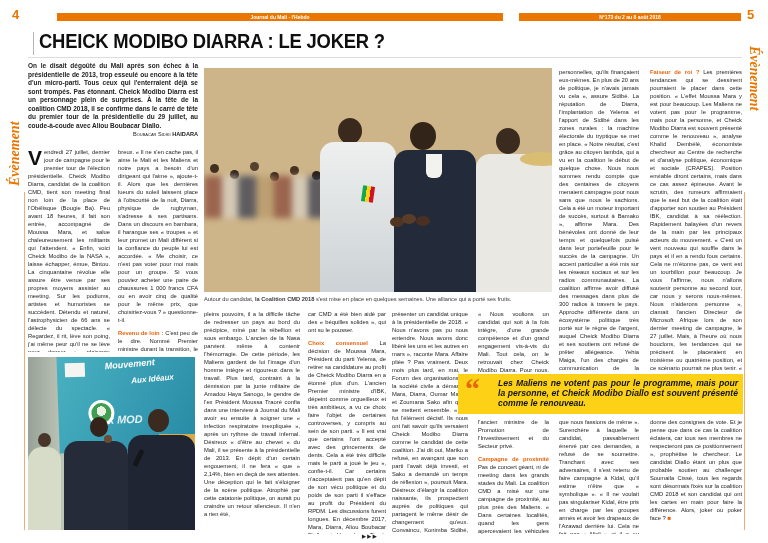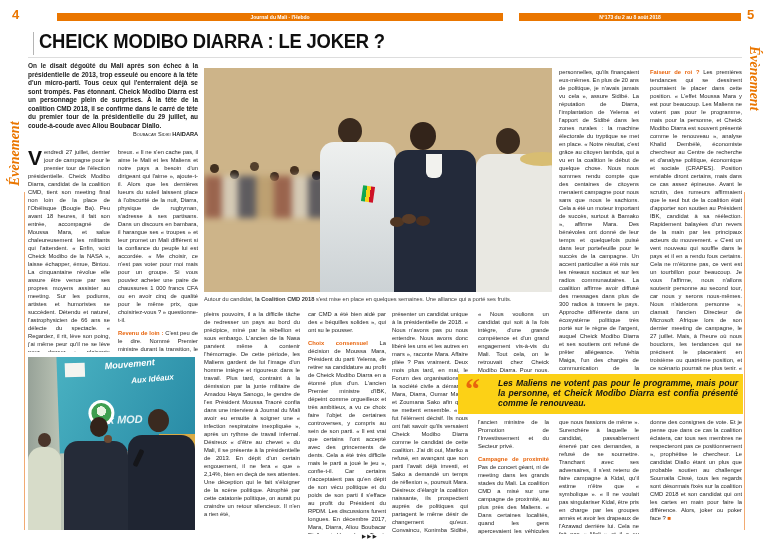--- a/index.html
+++ b/index.html
@@ -137,16 +137,16 @@
   <div class="abs col" style="left:559px;top:418px;width:80px;height:116px;">que nous fassions de même ». Surenchère à laquelle le candidat, passablement énervé par ces demandes, a refusé de se soumettre. Tranchant avec ses adversaires, il s'est retenu de faire campagne à Kidal, qu'il estime n'être que « symbolique ». « Il ne voulait pas singulariser Kidal, être pris en charge par les groupes armés et avoir les drapeaux de l'Azawad derrière lui. Cela ne fait pas « Mali » et il a eu raison », révèle Mara.</div>
   <div class="abs col" style="left:650px;top:68px;width:92px;height:304px;">
     <span class="subhead">Faiseur de roi ?</span> <span>Les premières tendances qui se dessinent pourraient le placer dans cette position. « L'effet Moussa Mara y est pour beaucoup. Les Maliens ne votent pas pour le programme, mais pour la personne, et Cheick Modibo Diarra est souvent présenté comme le renouveau », analyse Khalid Dembélé, économiste chercheur au Centre de recherche et d'analyse politique, économique et sociale (CRAPES). Position enviable diront certains, mais dans ce cas assez épineuse. Avant le scrutin, des rumeurs affirmaient que le seul but de la coalition était d'apporter son soutien au Président IBK, candidat à sa réélection. Rapidement balayées d'un revers de la main par les principaux acteurs du mouvement. « C'est un vent nouveau qui souffle dans le pays et il en a rendu fous certains. Cela ne m'étonne pas, ce vent est un tourbillon pour beaucoup. Je vous l'affirme, nous n'allons soutenir personne au second tour, car nous y serons nous-mêmes. Nous n'aiderons personne », clamait l'ancien Directeur de Microsoft Afrique lors de son dernier meeting de campagne, le 27 juillet. Mais, à l'heure où nous bouclons, les tendances qui se précisent le placeraient en troisième ou quatrième position, et ce scénario pourrait ne plus tenir. « Cela m'étonnerait que le candidat de la coalition</span>
   </div>
   <div class="abs col" style="left:650px;top:418px;width:92px;height:116px;">
     <span>donne des consignes de vote. Et je pense que dans ce cas la coalition éclatera, car tous ses membres ne respecteront pas ce positionnement », prophétise le chercheur. Le candidat Diallo étant un plus que probable soutien au challenger Soumaila Cissé, tous les regards sont désormais fixés sur la coalition CMD 2018 et son candidat qui ont les cartes en main pour faire la différence. Alors, joker ou poker face ?</span> <span class="endmark">■</span>
   </div>
 
   <div class="abs quote-band" style="left:458px;top:374px;width:285px;height:40px;">
     <div class="abs quote-mark" style="left:7px;top:0;">“</div>
-    <div class="abs quote-text" style="left:40px;top:4px;width:240px;">Les Maliens ne votent pas pour le programme, mais pour la personne, et Cheick Modibo Diarra est confia présenté comme le renouveau.</div>
+    <div class="abs quote-text" style="left:40px;top:4px;width:240px;">Les Maliens ne votent pas pour le programme, mais pour la personne, et Cheick Modibo Diallo est souvent présenté comme le renouveau.</div>
   </div>
 
 </div>
 
 </body></html>

